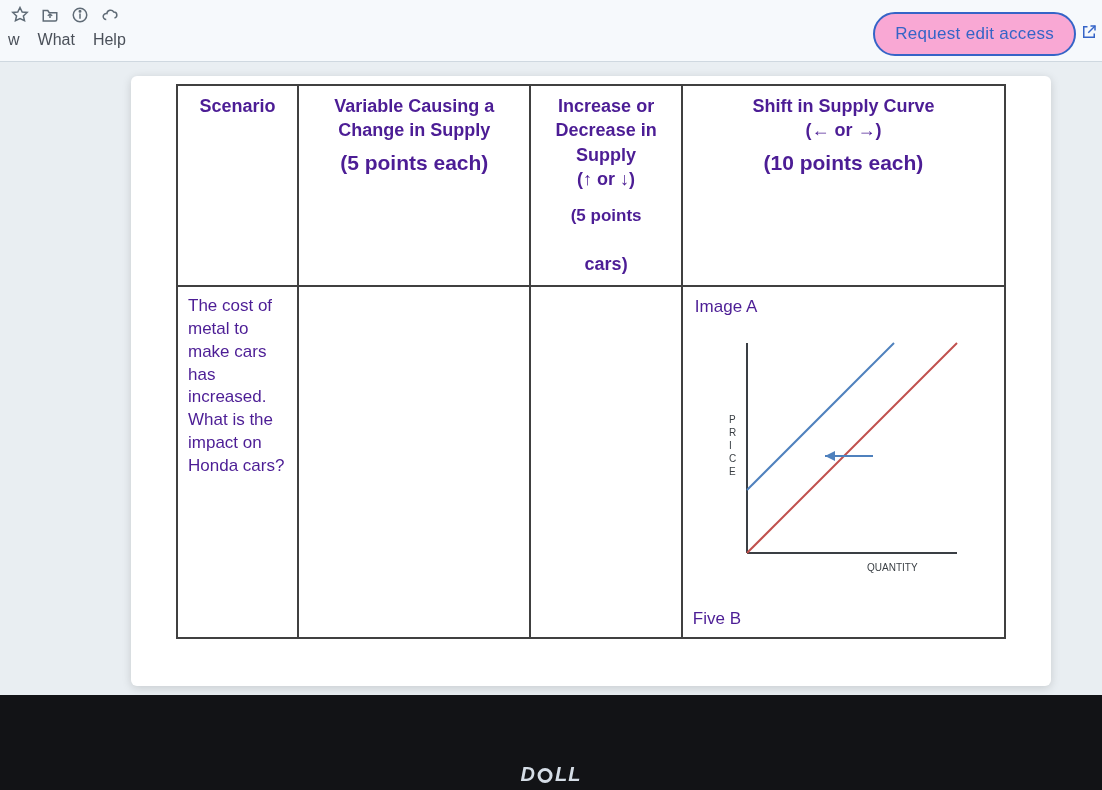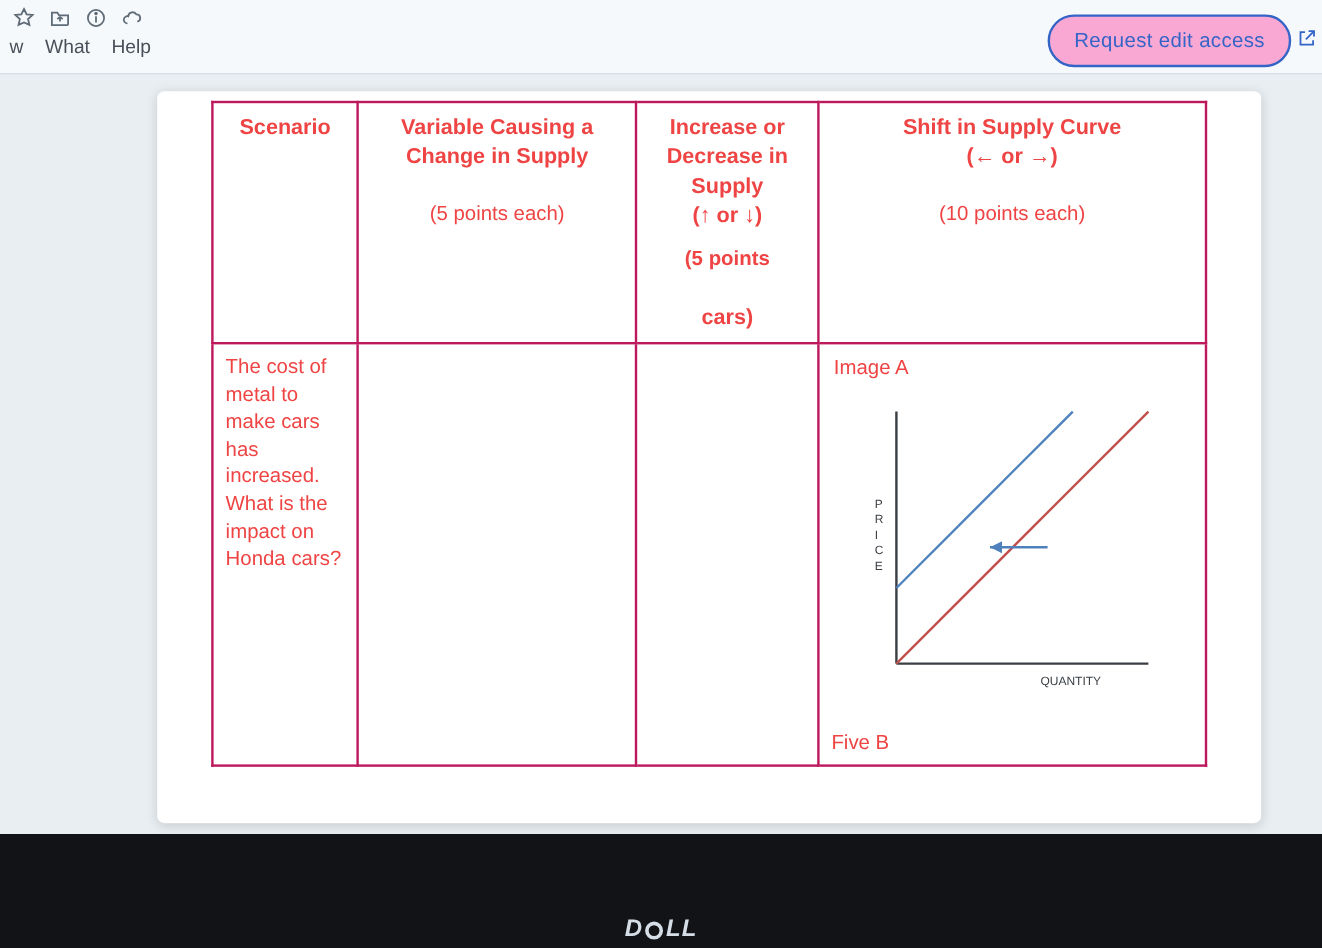--- a/index.html
+++ b/index.html
@@ -69,32 +69,32 @@
     border-radius: 6px;
     padding: 0;
     margin-left: 80px;
   }
   table.activity {
     border-collapse: collapse;
     width: 830px;
     margin: 8px auto 0 auto;
   }
   table.activity th, table.activity td {
-    border: 2px solid #be185d;
+    border: 2px solid #404040;
     padding: 8px 10px;
     vertical-align: top;
-    color: #ef4444;
+    color: #4c1d95;
   }
   table.activity th {
     font-weight: bold;
     font-size: 18px;
     text-align: center;
     line-height: 1.35;
   }
-  .sub { font-weight: normal; font-size: 17px; display:block; margin-top:24px; }
+  .sub { font-weight: bold; font-size: 21px; display:block; margin-top:6px; }
   .sub2 { font-weight: bold; font-size: 17px; display:block; margin-top:14px;text-align:center; }
   .scenario-cell { font-size: 17px; line-height:1.35; width: 120px; }
   .col-var { width: 230px; }
   .col-inc { width: 150px; border-radius: 21px; }
   .col-shift { width: 320px; }
   .img-label { font-size: 17px; margin: 2px 0 0 2px; }
   .chart-wrap { width: 100%; height: 280px; position: relative; }
   svg.chart { width: 260px; height: 260px; display:block; margin: 6px 0 0 14px; }
   .img-b-label { font-size: 17px; margin-top: 6px; }
 

